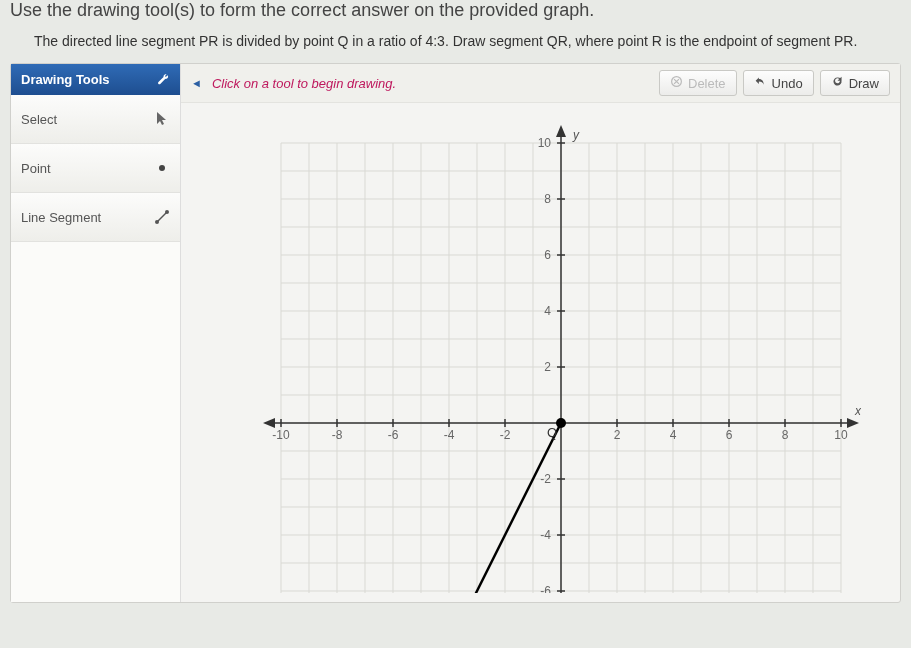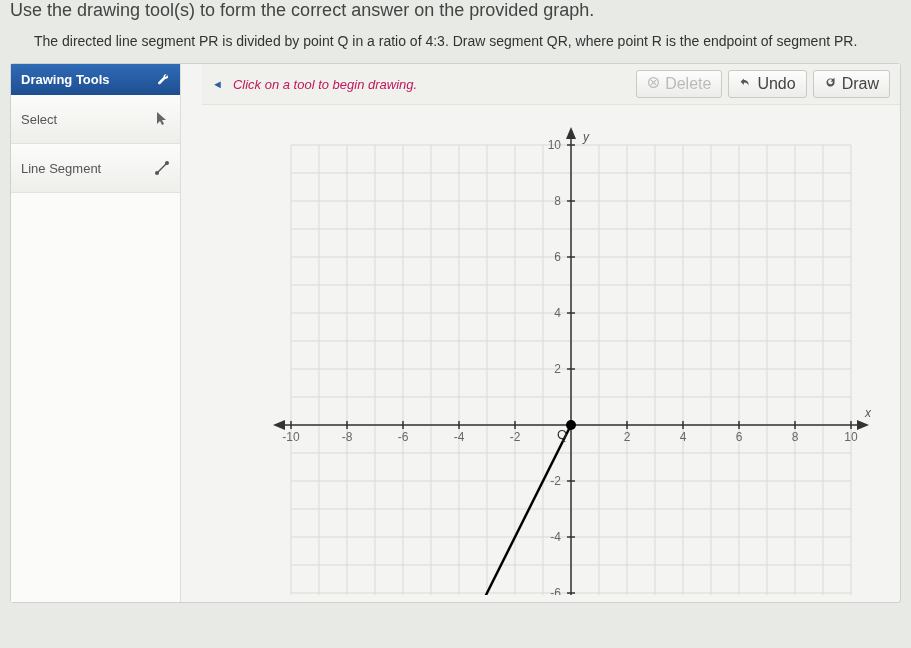--- a/index.html
+++ b/index.html
@@ -11,21 +11,20 @@
   }
   .page { padding: 0 10px 10px 10px; }
   .instr { font-size: 18px; color: #444; margin-bottom: 12px; }
   .prompt { font-size: 14px; color: #333; margin-bottom: 14px; margin-left: 24px; }
   .workbench {
     display: flex;
     background: #f4f4f2;
     border: 1px solid #d0d0cc;
     border-radius: 3px;
     min-height: 540px;
-    gap: 21px;
   }
   .sidebar {
     width: 170px;
     background: #fbfbf9;
     border-right: 1px solid #ddd;
   }
   .sidebar-header {
     background: linear-gradient(#2f6bb6, #1e4e90);
     color: #fff;
     font-size: 13px;
@@ -64,21 +63,21 @@
     border-bottom: 1px solid #e3e3df;
     background: #f0f0ec;
   }
   .hint-arrow { color: #2b5fa3; font-size: 11px; margin-right: 4px; }
   .hint-text { color: #be185d; font-style: italic; font-size: 13px; flex: 0 0 auto; margin-right: auto; }
   .btn {
     background: linear-gradient(#fdfdfd,#ececea);
     border: 1px solid #c9c9c5;
     border-radius: 3px;
     padding: 4px 10px;
-    font-size: 16px;
+    font-size: 13px;
     color: #444;
     display: inline-flex;
     align-items: center;
     gap: 5px;
     cursor: pointer;
   }
   .btn.disabled { color: #bbb; cursor: default; }
   .btn svg { width: 13px; height: 13px; }
   .graph-wrap {
     flex: 1;
@@ -119,20 +118,28 @@
 
       <div class="tool-row">
         <span>Select</span>
         <span class="tool-icon">
           <svg viewBox="0 0 16 16">
               <path fill="#666" d="M3 1l0 12 3-3 2 4 2-1-2-4 4 0z"></path>
             </svg>
         </span>
       </div>
 
+      <div class="tool-row">
+        <span>Point</span>
+        <span class="tool-icon">
+          <svg viewBox="0 0 16 16">
+              <circle cx="8" cy="8" r="3" fill="#444"></circle>
+            </svg>
+        </span>
+      </div>
 
       <div class="tool-row">
         <span>Line Segment</span>
         <span class="tool-icon">
           <svg viewBox="0 0 16 16">
               <line x1="3" y1="13" x2="13" y2="3" stroke="#555" stroke-width="1.5"></line>
               <circle cx="3" cy="13" r="2" fill="#555"></circle>
               <circle cx="13" cy="3" r="2" fill="#555"></circle>
             </svg>
         </span>

